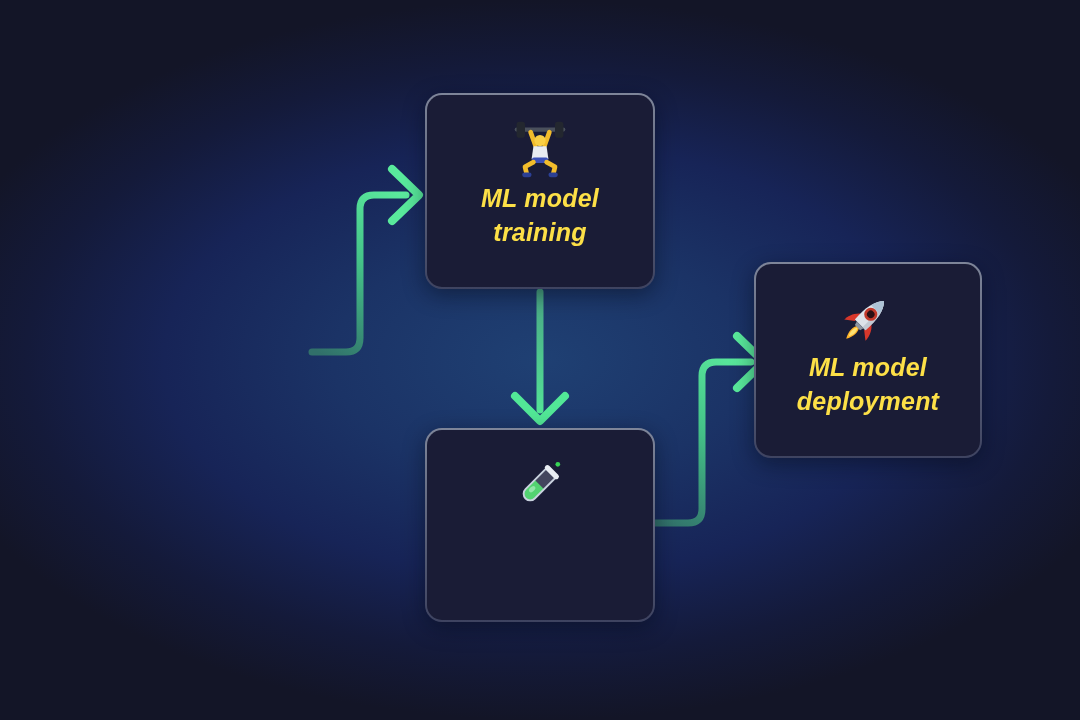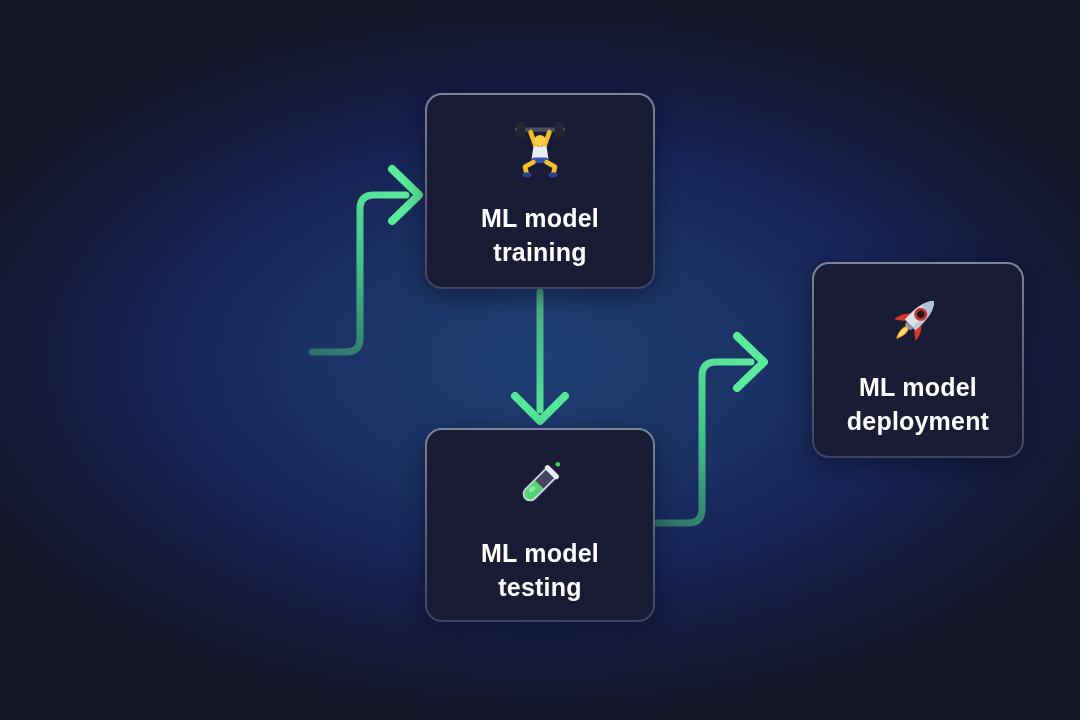--- a/index.html
+++ b/index.html
@@ -37,36 +37,37 @@
     background: #1a1c36;
     display: flex;
     flex-direction: column;
     align-items: center;
     justify-content: flex-start;
     padding-top: 24px;
   }
   .node-1 { left: 82px;  top: 262px; width: 230px; height: 196px; }
   .node-2 { left: 425px; top: 93px;  width: 230px; height: 196px; }
   .node-3 { left: 425px; top: 428px; width: 230px; height: 194px; }
-  .node-4 { left: 812px; top: 262px; width: 212px; height: 196px; }
+  .node-4 { left: 754px; top: 262px; width: 228px; height: 196px; }
 
   .node-icon {
     width: 60px;
     height: 60px;
     flex: 0 0 auto;
   }
   .node-label {
-    margin-top: 22px;
+    margin-top: 2px;
     max-width: 185px;
     text-align: center;
-    color: #ffffff;
+    color: #fde047;
     font-size: 25px;
     font-weight: 700;
     line-height: 34px;
     letter-spacing: 0.2px;
+    font-style: italic;
   }
 </style>
 </head>
 <body>
 
 <div class="stage">
 
   <svg class="edges-layer" viewBox="0 0 1080 720" xmlns="http://www.w3.org/2000/svg">
     <defs>
       <linearGradient id="g1" gradientUnits="userSpaceOnUse" x1="318" y1="352" x2="415" y2="196">
@@ -126,21 +127,20 @@
     <div class="node-inner">
       <svg class="node-icon" viewBox="0 0 64 64">
         <g transform="translate(30,34) rotate(45)">
           <path d="M-7 -2 H7 V12 A7 7 0 0 1 -7 12 Z" fill="#2fd04f"></path>
           <ellipse cx="-2" cy="7" rx="2.5" ry="4" fill="#7fe896"></ellipse>
           <path d="M-7 -19 H7 V12 A7 7 0 0 1 -7 12 Z" fill="rgba(214,224,236,0.22)" stroke="#c9d2df" stroke-width="2"></path>
           <rect x="-9.5" y="-23.5" width="19" height="5.5" rx="2.75" fill="#e9edf3"></rect>
         </g>
         <circle cx="51" cy="11" r="2.5" fill="#37d455"></circle>
       </svg>
-      <div class="node-label">ML model testing</div>
     </div>
   </div>
 
   <div class="node node-4">
     <div class="node-inner">
       <svg class="node-icon" viewBox="0 0 64 64">
         <g transform="translate(30,33) rotate(45)">
           <path d="M0 10 C5 16 4 23 0 30 C-4 23 -5 16 0 10 Z" fill="#ffb32a"></path>
           <path d="M0 13 C3 17 2.5 22 0 26 C-2.5 22 -3 17 0 13 Z" fill="#ffe273"></path>
           <path d="M-8 0 C-14 5 -16 12 -16 17 L-7 10 Z" fill="#d8372b"></path>

